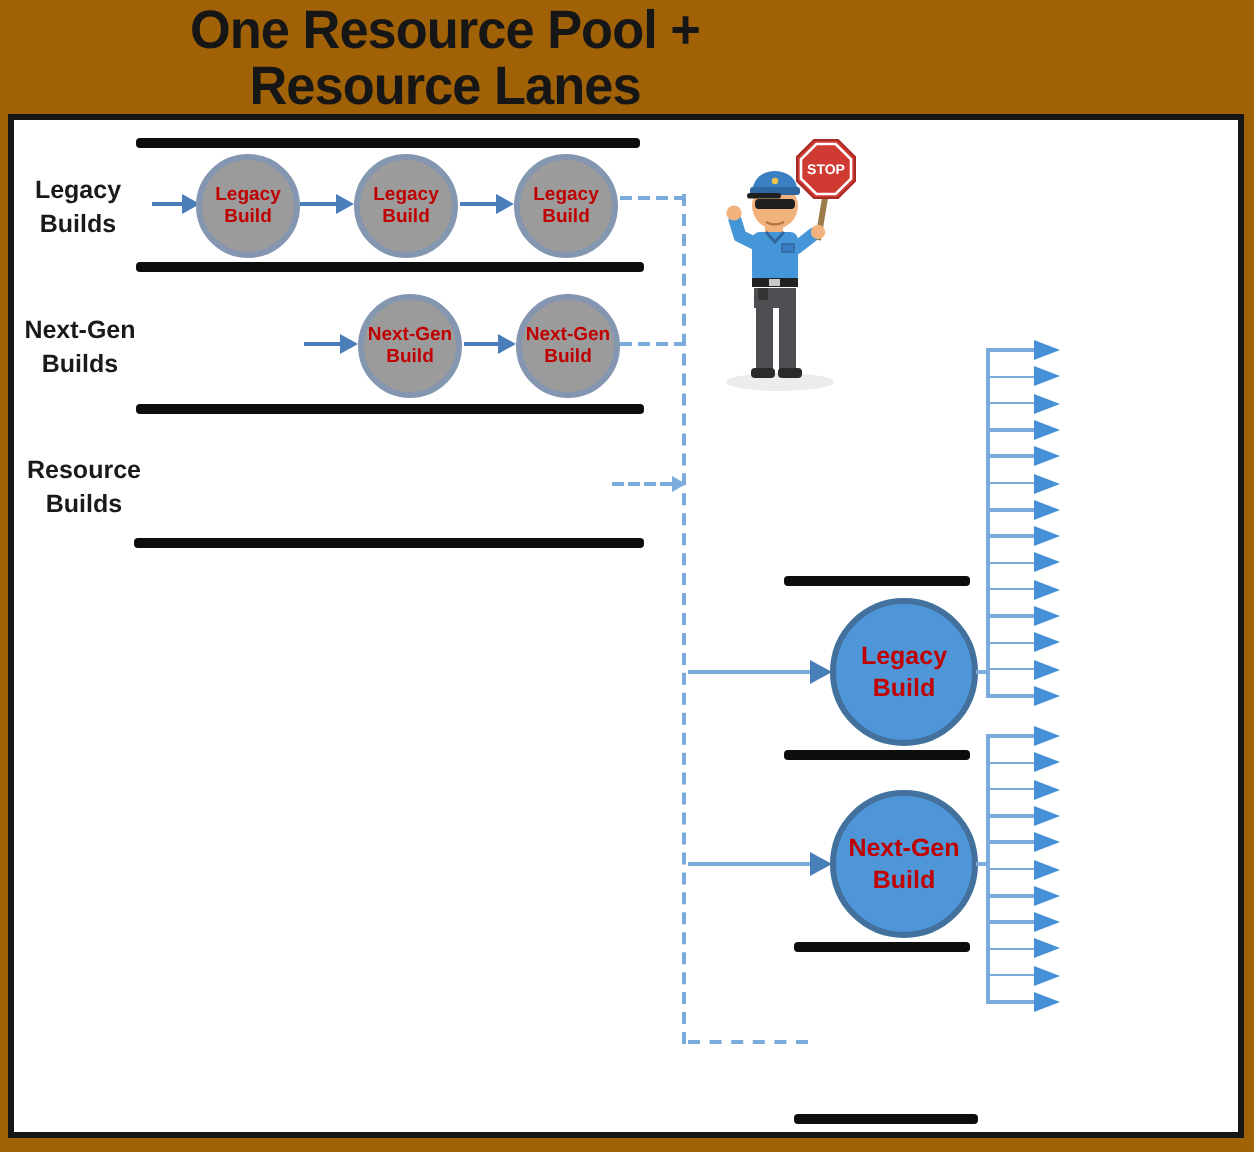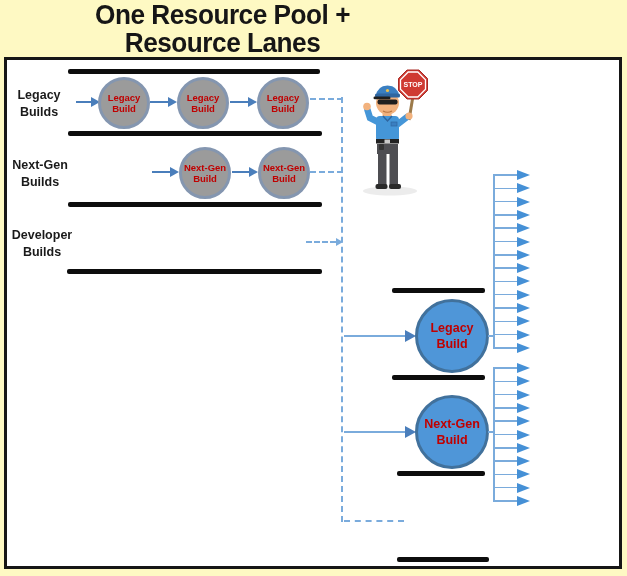--- a/index.html
+++ b/index.html
@@ -1,18 +1,18 @@
 <!DOCTYPE html>
 <html><head>
 <meta charset="utf-8">
 <style>
   * { margin:0; padding:0; box-sizing:border-box; }
   html,body { background:#fff; }
   body { font-family:"Liberation Sans", sans-serif; }
-  #stage { position:relative; width:627px; height:576px; background:#fef9c3; overflow:hidden; }
+  #stage { position:relative; width:627px; height:576px; background:#a16207; overflow:hidden; }
 
   
   .title { position:absolute; left:0; top:1px; width:445px; text-align:center;
            font-size:27px; line-height:28px; font-weight:700; color:#161616;
            letter-spacing:-0.5px; transform:scaleX(0.97); }
 
   
   .frame { position:absolute; left:4px; top:57px; width:618px; height:512px;
            border:3px solid #161616; background:#fff; }
 
@@ -76,21 +76,21 @@
 
   <div class="lane-label" style="left:8px; top:87px; width:62px">
     <div>Legacy</div>
     <div>Builds</div>
   </div>
   <div class="lane-label" style="left:5px; top:157px; width:70px">
     <div>Next-Gen</div>
     <div>Builds</div>
   </div>
   <div class="lane-label" style="left:5px; top:227px; width:74px">
-    <div>Developer</div>
+    <div>Resource</div>
     <div>Builds</div>
   </div>
 
   <div class="lane-line" style="left:68px; top:69px;  width:252px"></div>
   <div class="lane-line" style="left:68px; top:131px; width:254px"></div>
   <div class="lane-line" style="left:68px; top:202px; width:254px"></div>
   <div class="lane-line" style="left:67px; top:269px; width:255px"></div>
 
   <div class="lane-line" style="left:392px; top:288px; width:93px"></div>
   <div class="lane-line" style="left:392px; top:375px; width:93px"></div>

